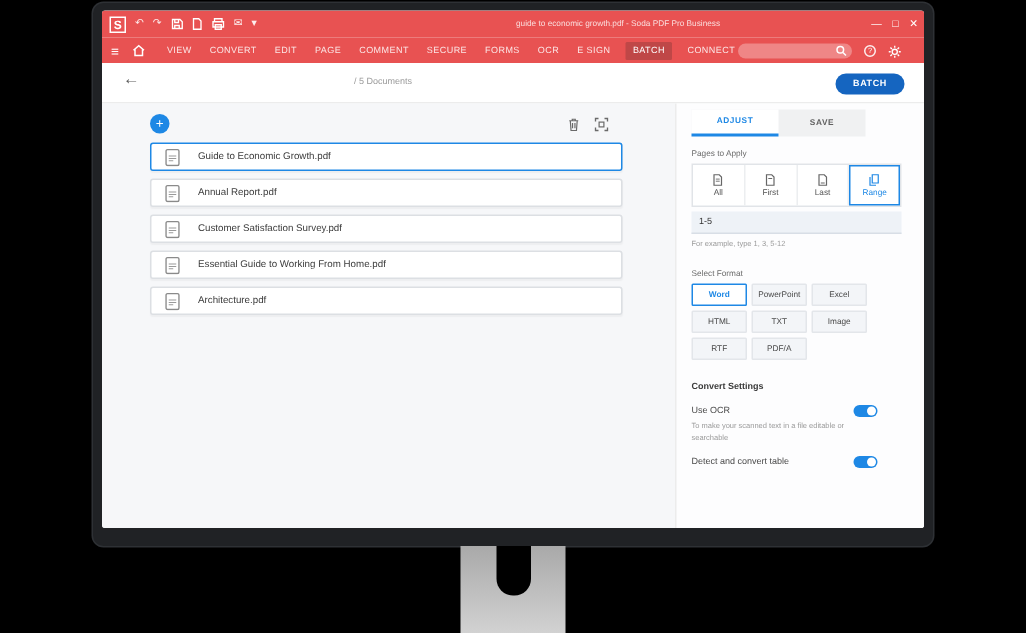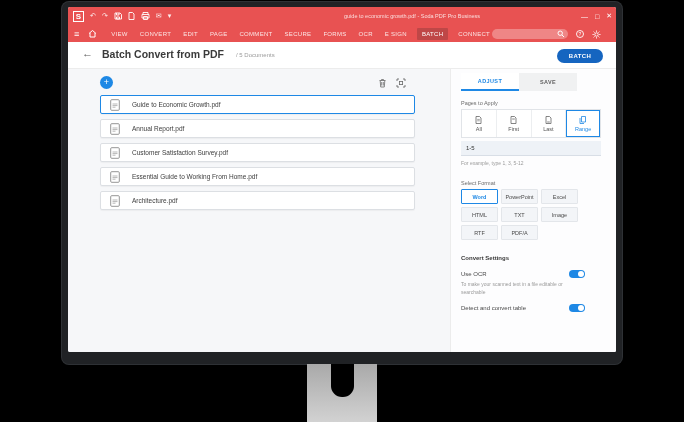--- a/index.html
+++ b/index.html
@@ -163,21 +163,20 @@
         <span class="gear">
           <svg width="9" height="9">
               <circle cx="4.5" cy="4.5" r="1.7" fill="none" stroke="#fff" stroke-width="0.9"></circle>
               <path d="M4.5 0.5v1.3M4.5 7.2v1.3M0.5 4.5h1.3M7.2 4.5h1.3M1.6 1.6l1 1M6.4 6.4l1 1M7.4 1.6l-1 1M2.6 6.4l-1 1" stroke="#fff" stroke-width="0.9"></path>
             </svg>
         </span>
       </div>
 
       <div class="appheader">
         <span class="back">←</span>
-        <span class="page-title">Batch Convert from PDF</span>
         <span class="page-sub">/ 5 Documents</span>
         <div class="batch-btn">BATCH</div>
       </div>
 
       <div class="content">
 
         <div class="add-btn">+</div>
         <div class="list-tools">
           <span>
             <svg width="9" height="10">

